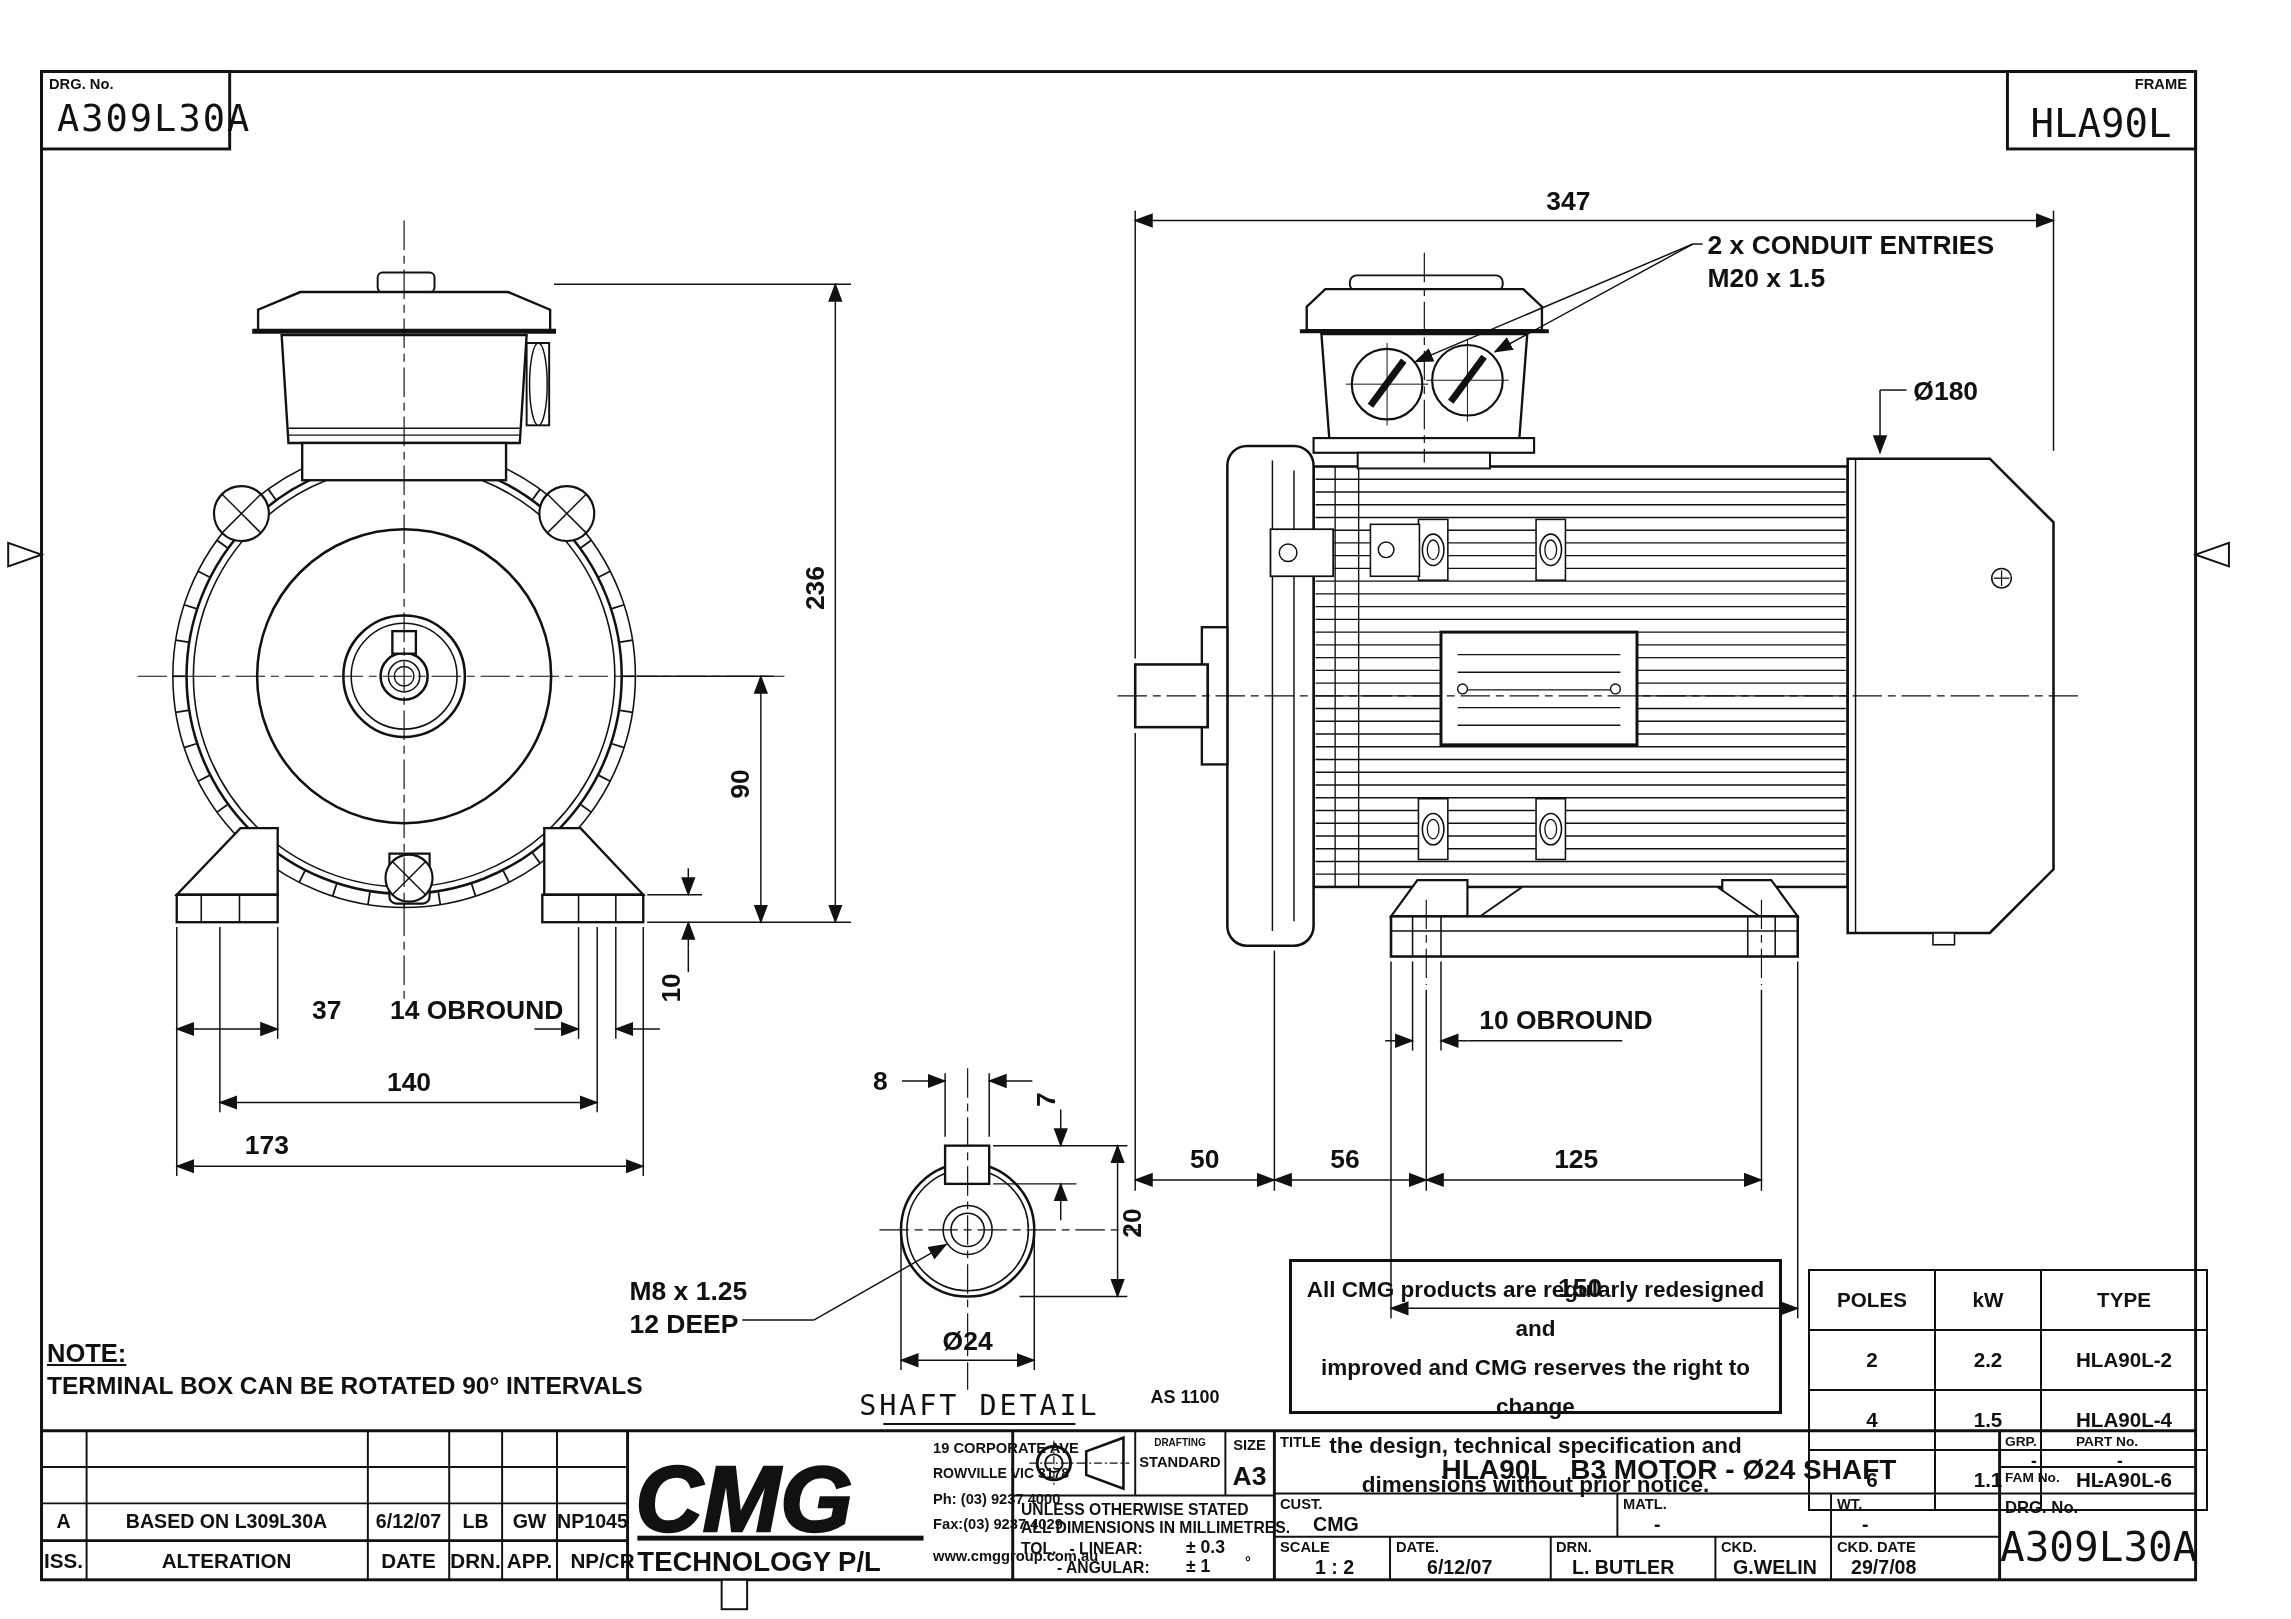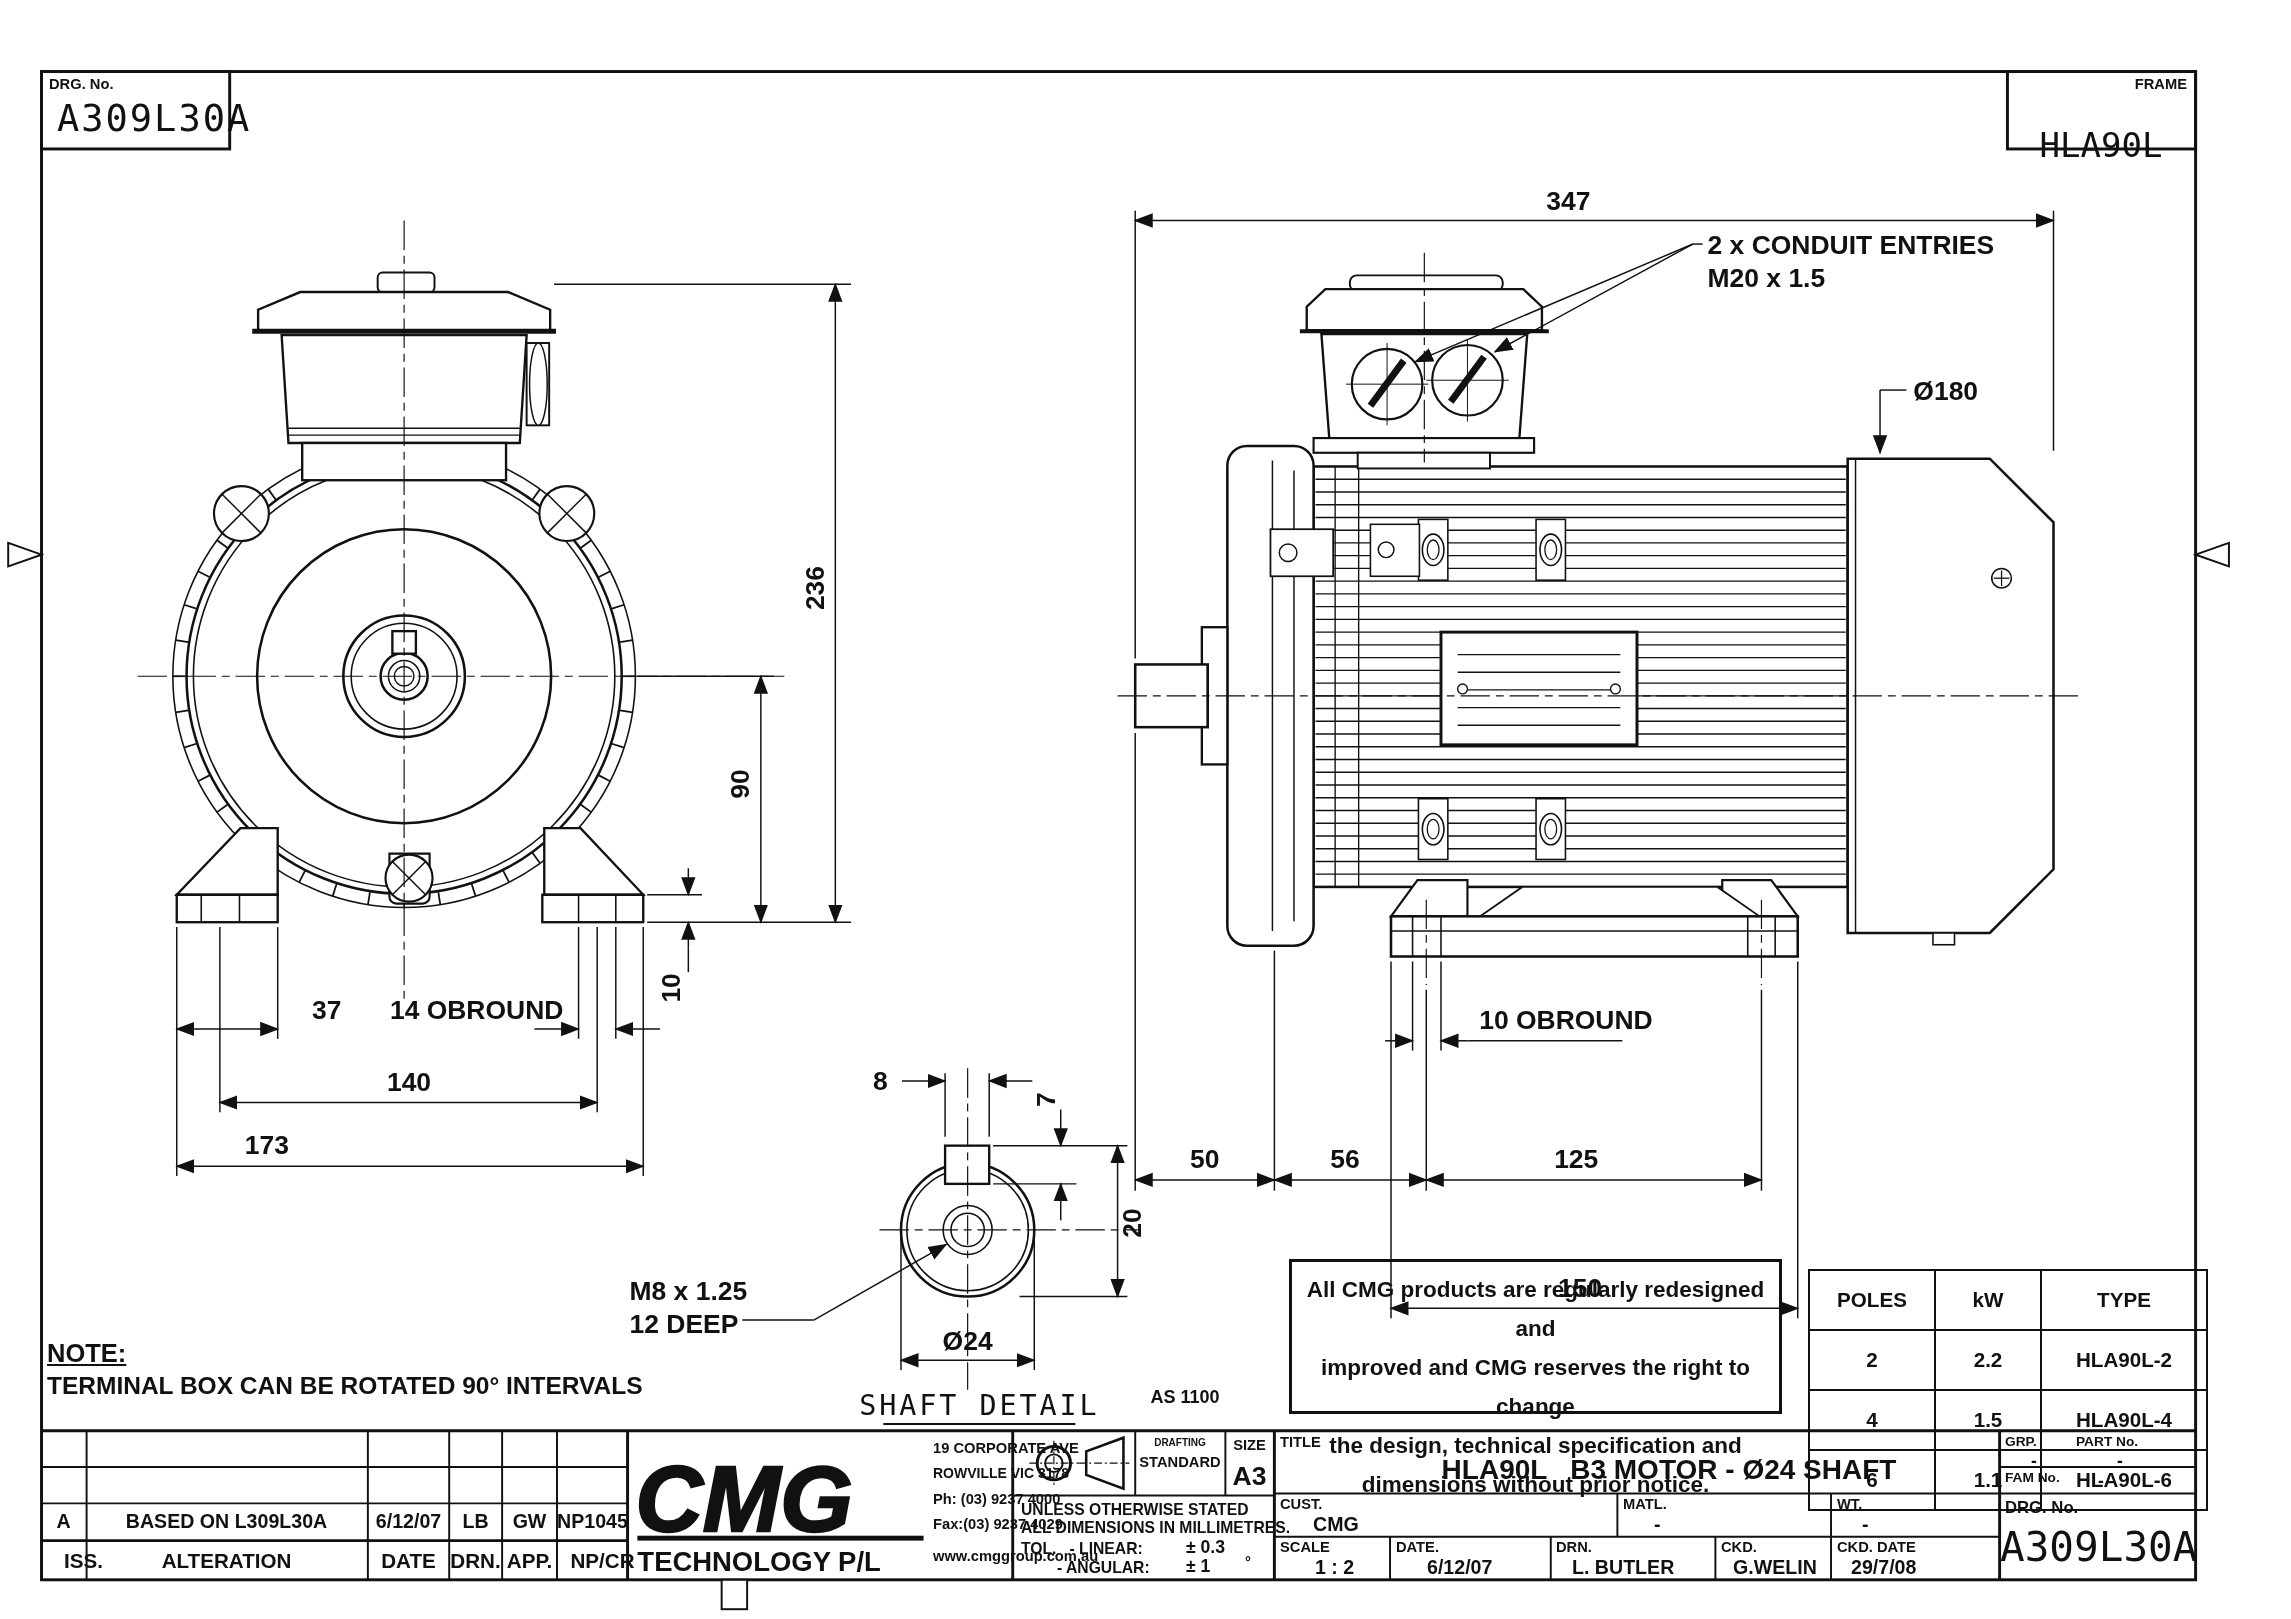--- a/index.html
+++ b/index.html
@@ -419,21 +419,21 @@
     <line x1="1050" y1="1493" x2="1100" y2="1493" stroke-width="1.2" stroke-dasharray="8 3 2 3"></line>
     <line x1="1075" y1="1470" x2="1075" y2="1516" stroke-width="1.2" stroke-dasharray="8 3 2 3"></line>
     <polygon points="1108,1481 1146,1467 1146,1519 1108,1505" stroke-width="2.6"></polygon>
     <line x1="1100" y1="1493" x2="1152" y2="1493" stroke-width="1.2" stroke-dasharray="8 3 2 3"></line>
   </g>
 </svg>
 
 <span class="lbl b" style="left:49px;top:77px;font-size:14.7px;">DRG. No.</span>
 <span class="lbl mono" style="left:57px;top:100px;font-size:37px;letter-spacing:2px;">A309L30A</span>
 <span class="lbl b" style="left:2007px;top:77px;width:180px;text-align:right;font-size:14.7px;">FRAME</span>
-<span class="lbl mono" style="left:2007px;top:104px;width:188px;text-align:center;font-size:34px;margin-top:24px;">HLA90L</span>
+<span class="lbl mono" style="left:2007px;top:104px;width:188px;text-align:center;font-size:39px;">HLA90L</span>
 
 <span class="lbl b" id="note-label">NOTE:</span>
 <span class="lbl b" id="note-text">TERMINAL BOX CAN BE ROTATED 90° INTERVALS</span>
 
 <div id="disclaimer">
   <div>All CMG products are regularly redesigned and</div>
   <div>improved and CMG reserves the right to change</div>
   <div>the design, technical specification and</div>
   <div>dimensions without prior notice.</div>
 </div>
@@ -463,21 +463,21 @@
 </tbody>
     </table>
 
 <span class="lbl b" style="left:41px;top:1512px;width:45px;text-align:center;font-size:19.6px;">A</span>
 <span class="lbl b" style="left:86px;top:1512px;width:281px;text-align:center;font-size:19.6px;">BASED ON L309L30A</span>
 <span class="lbl b" style="left:368px;top:1512px;width:81px;text-align:center;font-size:19.6px;">6/12/07</span>
 <span class="lbl b" style="left:449px;top:1512px;width:53px;text-align:center;font-size:19.6px;">LB</span>
 <span class="lbl b" style="left:502px;top:1512px;width:55px;text-align:center;font-size:19.6px;">GW</span>
 <span class="lbl b" style="left:557px;top:1512px;width:71px;text-align:center;font-size:19.6px;">NP1045</span>
 
-<span class="lbl b" style="left:41px;top:1551px;width:45px;text-align:center;font-size:20.6px;padding-left:20px;">ISS.</span>
+<span class="lbl b" style="left:41px;top:1551px;width:45px;text-align:center;font-size:20.6px;">ISS.</span>
 <span class="lbl b" style="left:86px;top:1551px;width:281px;text-align:center;font-size:20.6px;">ALTERATION</span>
 <span class="lbl b" style="left:368px;top:1551px;width:81px;text-align:center;font-size:20.6px;">DATE</span>
 <span class="lbl b" style="left:449px;top:1551px;width:53px;text-align:center;font-size:20.6px;">DRN.</span>
 <span class="lbl b" style="left:502px;top:1551px;width:55px;text-align:center;font-size:20.6px;">APP.</span>
 <span class="lbl b" style="left:557px;top:1551px;width:71px;text-align:center;font-size:20.6px;margin-left:10px;">NP/CR</span>
 
 <span class="lbl b" style="left:933px;top:1441px;font-size:14.7px;">19 CORPORATE AVE</span>
 <span class="lbl b" style="left:933px;top:1466px;font-size:14px;">ROWVILLE VIC 3178</span>
 <span class="lbl b" style="left:933px;top:1492px;font-size:14.7px;">Ph: (03) 9237 4000</span>
 <span class="lbl b" style="left:933px;top:1517px;font-size:14.7px;">Fax:(03) 9237 4029</span>

